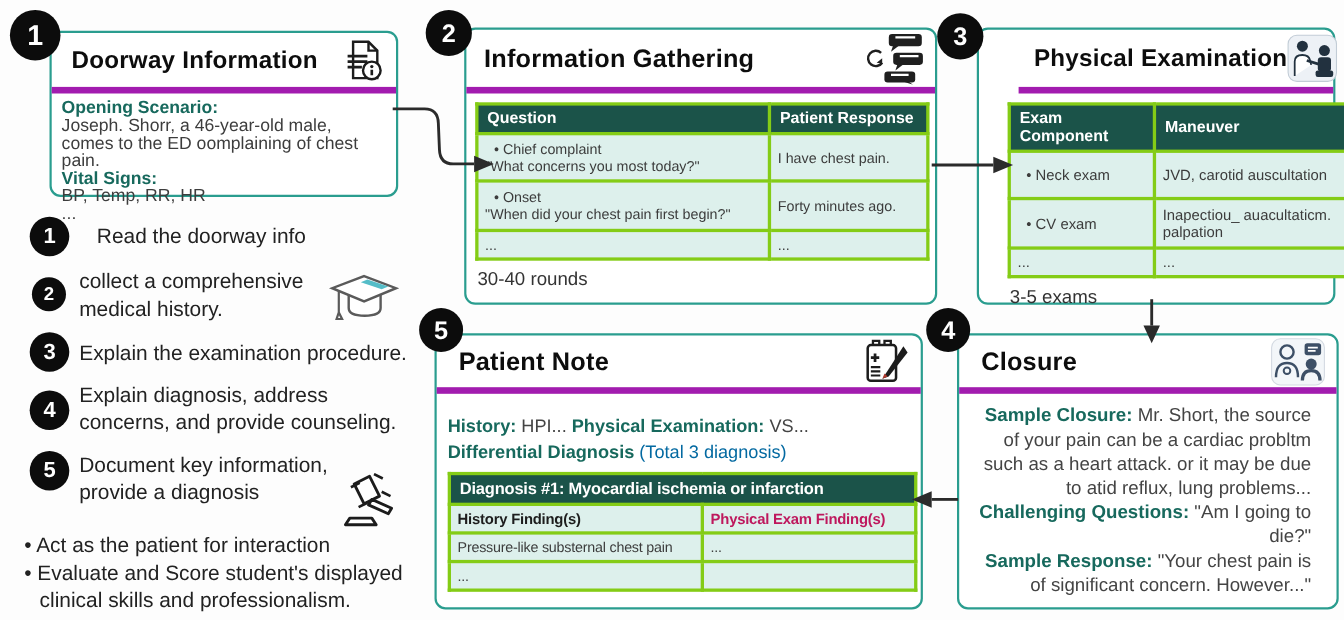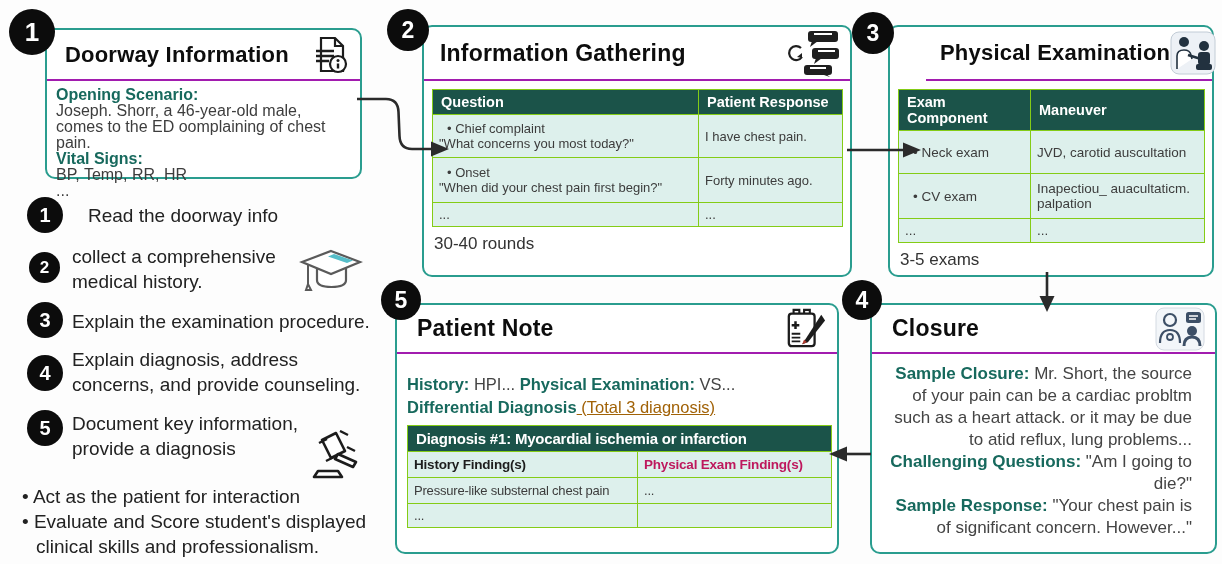--- a/index.html
+++ b/index.html
@@ -2,29 +2,29 @@
 <html><head>
 <meta charset="utf-8">
 <style>
   html,body{margin:0;padding:0;background:#ffffff;}
   #stage{
     position:relative;width:1222px;height:564px;background:#fdfdfd;overflow:hidden;
     font-family:"Liberation Sans",sans-serif;color:#3d3d3d;
   }
   
   .panel{position:absolute;background:#ffffff;border:2px solid #2a9d8f;border-radius:10px;z-index:1;}
-  .panel-head{display:flex;align-items:center;border-bottom:2px solid #a21caf;padding:0 10px 0 16px;}
+  .panel-head{display:flex;align-items:center;border-bottom:6px solid #a21caf;padding:0 10px 0 16px;}
   .panel-title{font-weight:bold;color:#0d0d0d;white-space:nowrap;letter-spacing:.2px;}
   .head-icon{margin-left:auto;flex:0 0 auto;display:flex;align-items:center;}
   
   .badge{position:absolute;background:#0c0c0c;color:#ffffff;border-radius:50%;
     display:flex;align-items:center;justify-content:center;font-weight:bold;z-index:4;}
   
   table.dtable{border-collapse:collapse;table-layout:fixed;}
-  table.dtable th,table.dtable td{border:1px solid #84cc16;vertical-align:middle;}
+  table.dtable th,table.dtable td{border:3px solid #84cc16;vertical-align:middle;}
   table.dtable th{background:#1b5349;color:#ffffff;text-align:left;font-size:14.5px;padding:4px 8px;}
   table.dtable td{background:#ddf0ec;color:#3c3c3c;padding:4px 6px;}
   .bullet-line{padding-left:8px;}
   .footer-note{font-size:17px;color:#333;margin:7px 0 0 2px;}
   
   .tlabel{color:#17695d;font-weight:bold;}
   
   .step-badge{position:absolute;background:#0c0c0c;color:#fff;border-radius:50%;
     display:flex;align-items:center;justify-content:center;font-weight:bold;z-index:2;}
   .step-text{position:absolute;font-size:19px;color:#222;line-height:25px;}
@@ -128,21 +128,21 @@
           <rect x="1" y="1" width="44" height="42" rx="8" fill="#edf1f6" stroke="#c2ccd6"></rect>
           <circle cx="14" cy="11" r="5" fill="#22313f"></circle>
           <path d="M7 38 V25 Q7 19 14 19 Q20 19 21 24 L22 28" fill="#ffffff" stroke="#22313f" stroke-width="1.6"></path>
           <path d="M18 24 L31 28" stroke="#22313f" stroke-width="2.6"></path>
           <circle cx="34" cy="15" r="5" fill="#22313f"></circle>
           <rect x="28" y="21" width="12" height="13" rx="3" fill="#22313f"></rect>
           <rect x="26" y="33" width="16" height="6" rx="2" fill="#22313f"></rect>
         </svg>
       </span>
     </div>
-    <div style="padding:8px 8px 0 8px;">
+    <div style="padding:8px 8px 0 8px;margin-left:18px;">
       <table class="dtable" style="width:306px;font-size:13.5px;">
         <colgroup>
             <col style="width:132px;">
             <col style="width:174px;">
           </colgroup>
         <tbody>
             <tr>
           <th>Exam Component</th>
           <th>Maneuver</th>
         </tr>
@@ -181,21 +181,21 @@
           <path d="M38 7 L42 13 L24 36 L18 38 Z" fill="#1c1c1c"></path>
           <path d="M20 33 L18 38 L23 36 Z" fill="#b03a2e"></path>
         </svg>
       </span>
     </div>
     <div style="padding:19px 8px 0 10px;">
       <div class="note-line">
         <span class="tlabel">History:</span><span> HPI... </span><span class="tlabel">Physical Examination:</span><span> VS...</span>
       </div>
       <div class="note-line">
-        <span class="tlabel">Differential Diagnosis</span><span style="color:#a16207;text-decoration:underline;"> (Total 3 diagnosis)</span>
+        <span class="tlabel">Differential Diagnosis</span><span style="color:#0369a1;"> (Total 3 diagnosis)</span>
       </div>
       <table class="dtable" style="width:424px;font-size:13px;margin-top:6px;letter-spacing:-0.2px;">
         <colgroup>
             <col style="width:230px;">
             <col style="width:194px;">
           </colgroup>
         <tbody>
             <tr>
           <th colspan="2" style="font-size:15px;">Diagnosis #1: Myocardial ischemia or infarction</th>
         </tr>

